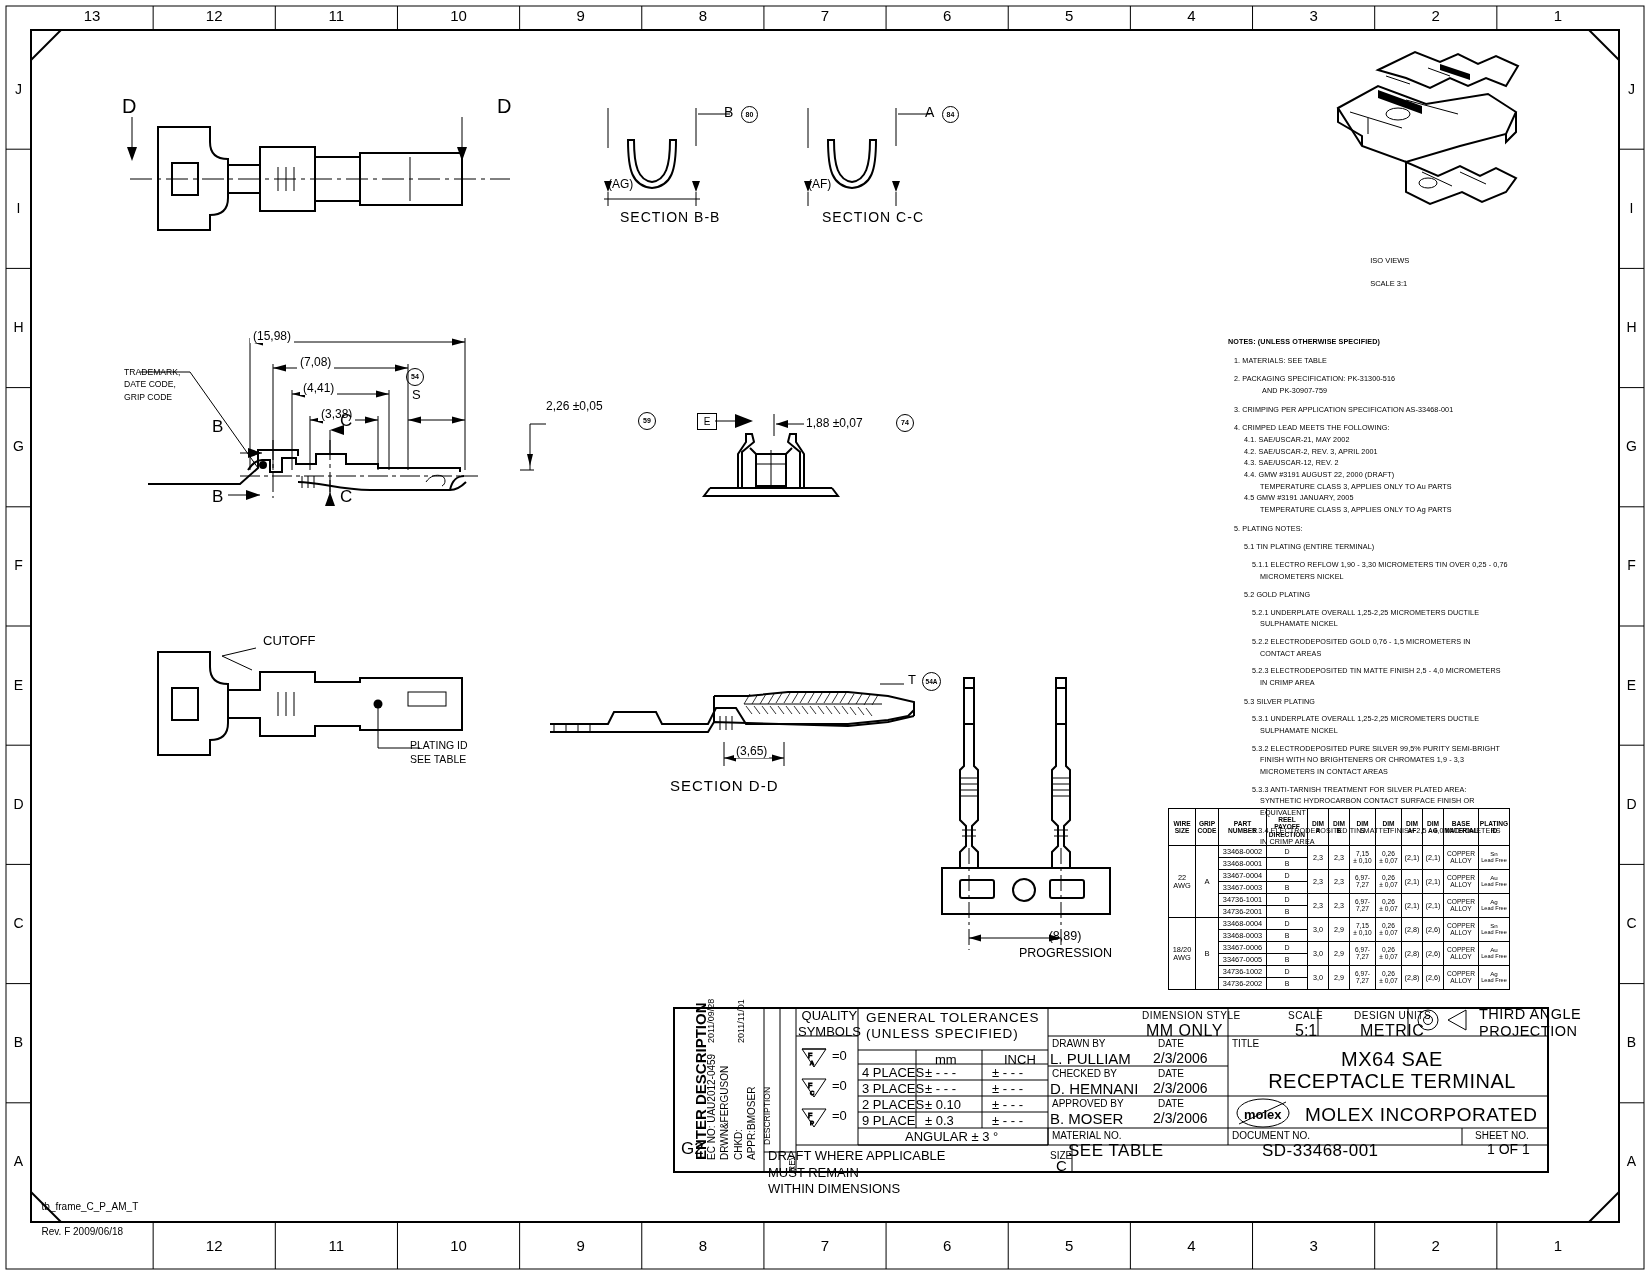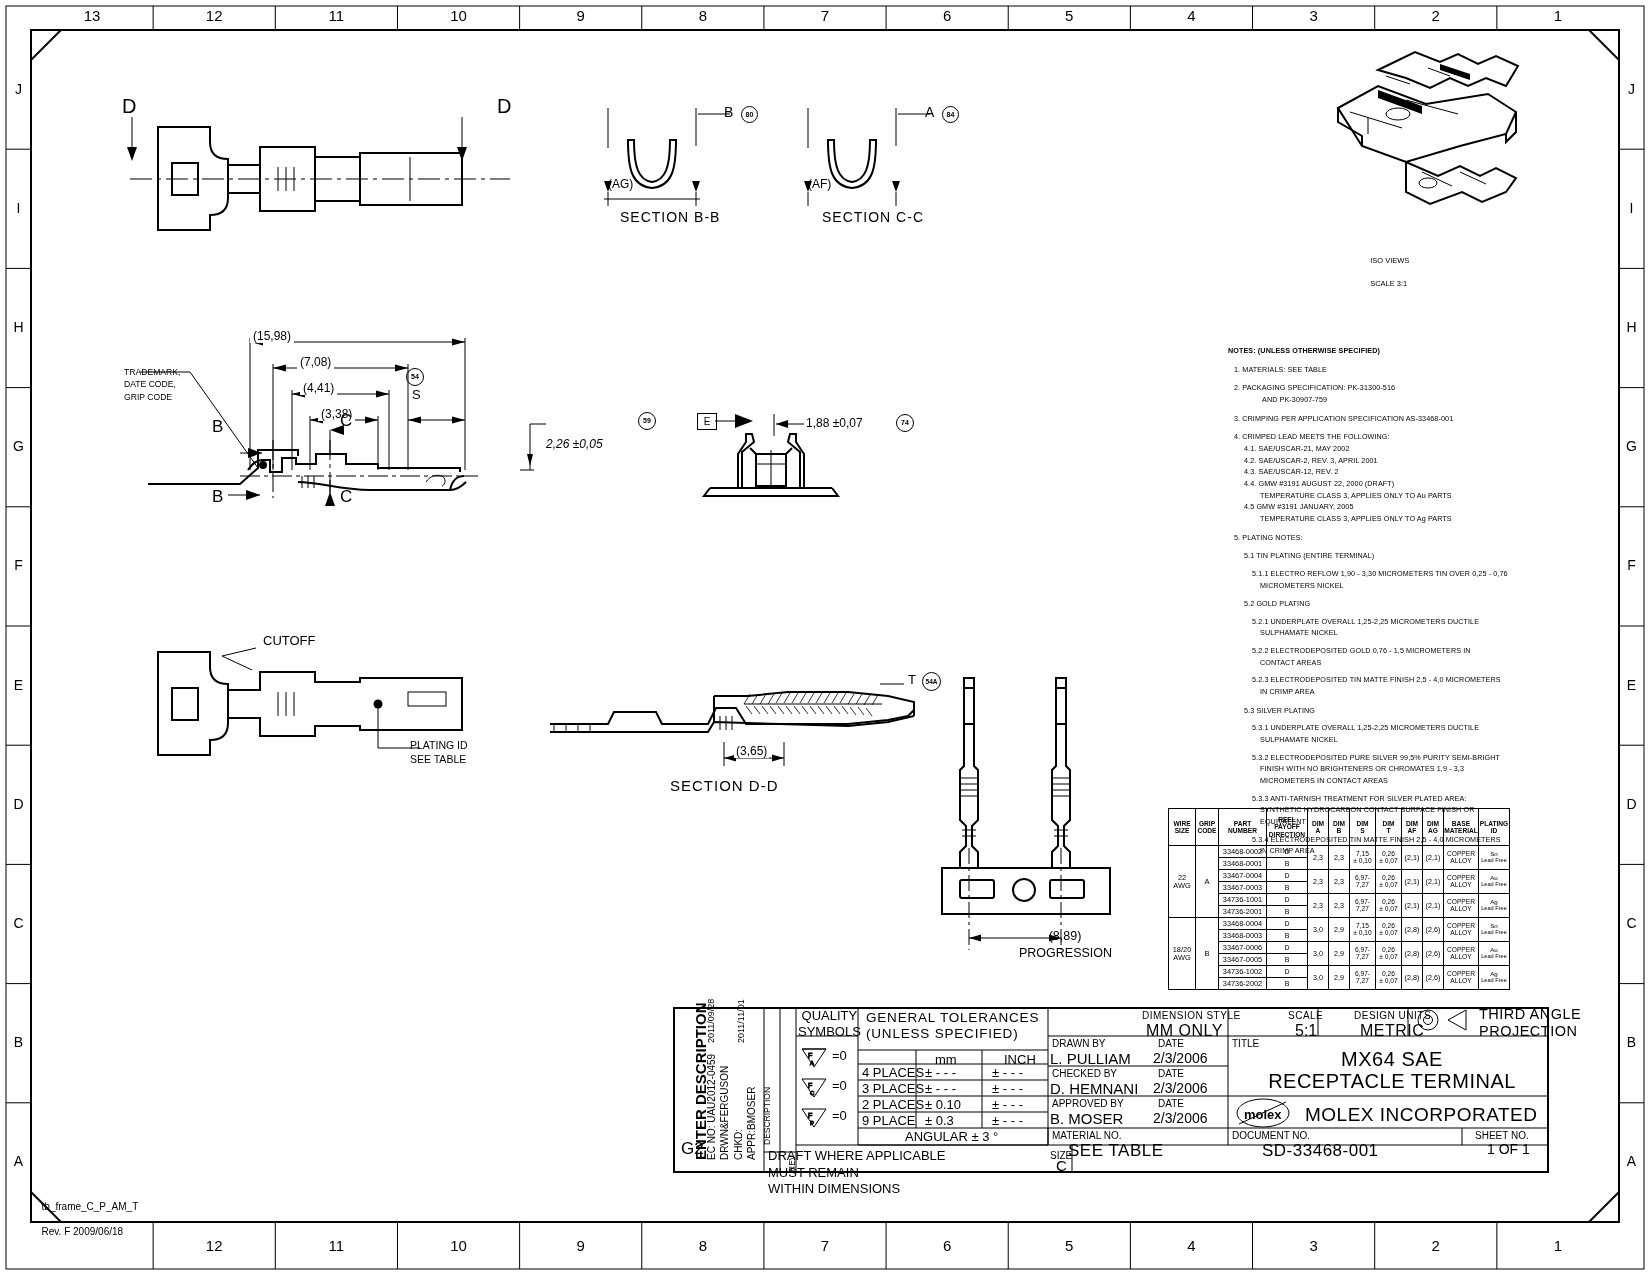--- a/index.html
+++ b/index.html
@@ -5,21 +5,21 @@
   html,body{margin:0;padding:0;background:#fff;}
   body{width:1650px;height:1275px;font-family:"Liberation Sans",sans-serif;color:#000;position:relative;overflow:hidden;}
   .sheet{position:absolute;left:0;top:0;width:1650px;height:1275px;}
   .abs{position:absolute;}
   svg{display:block;}
   .txt{position:absolute;white-space:pre;line-height:1.05;}
   
   .zonenum{font-size:15px;text-align:center;}
   .zoneltr{font-size:14px;text-align:center;}
   
-  #notes{position:absolute;left:1228px;top:336px;width:300px;font-size:7.2px;line-height:1.62;letter-spacing:.1px;margin-top:9px;}
+  #notes{position:absolute;left:1228px;top:336px;width:300px;font-size:7.2px;line-height:1.62;letter-spacing:.1px;}
   #notes .n0{font-weight:bold;margin-bottom:7px;}
   #notes .l1{margin-left:6px;margin-top:7px;}
   #notes .l2{margin-left:16px;margin-top:7px;}
   #notes .l3{margin-left:24px;margin-top:6px;}
   #notes .l4{margin-left:32px;margin-top:0px;}
   #notes .cont{margin-left:34px;}
   
   #parttable{position:absolute;left:1168px;top:808px;border-collapse:collapse;font-size:6.6px;}
   #parttable td,#parttable th{border:1px solid #000;text-align:center;vertical-align:middle;padding:0;font-weight:normal;}
   #parttable th{font-weight:bold;font-size:6.6px;line-height:1.12;height:36px;}
@@ -340,21 +340,21 @@
 <svg class="abs" style="left:130px;top:480px" width="260" height="40">
   <g class="thin">
         <path d="M98,15 L130,15"></path>
         <path d="M200,15 L200,-10"></path>
       </g>
   <g fill="#000">
         <path d="M130,15 L116,10 L116,20 Z"></path>
         <path d="M200,12 L195,26 L205,26 Z"></path>
       </g>
 </svg>
-<div class="txt" style="left:546px;top:438px;font-size:12px;font-style:italic;">2,26 ±0,05</div>
+<div class="txt" style="left:546px;top:400px;font-size:12px;">2,26 ±0,05</div>
 <div class="abs" style="left:638px;top:412px;width:16px;height:16px;border:1.5px solid #000;border-radius:50%;font-size:7px;text-align:center;line-height:16px;font-weight:bold;">59</div>
 <svg class="abs" style="left:500px;top:420px" width="60" height="60">
   <g class="thin">
         <path d="M46,4 L30,4 L30,50 M20,50 L34,50"></path>
       </g>
   <g fill="#000">
         <path d="M30,46 L27,34 L33,34 Z"></path>
       </g>
 </svg>
 

